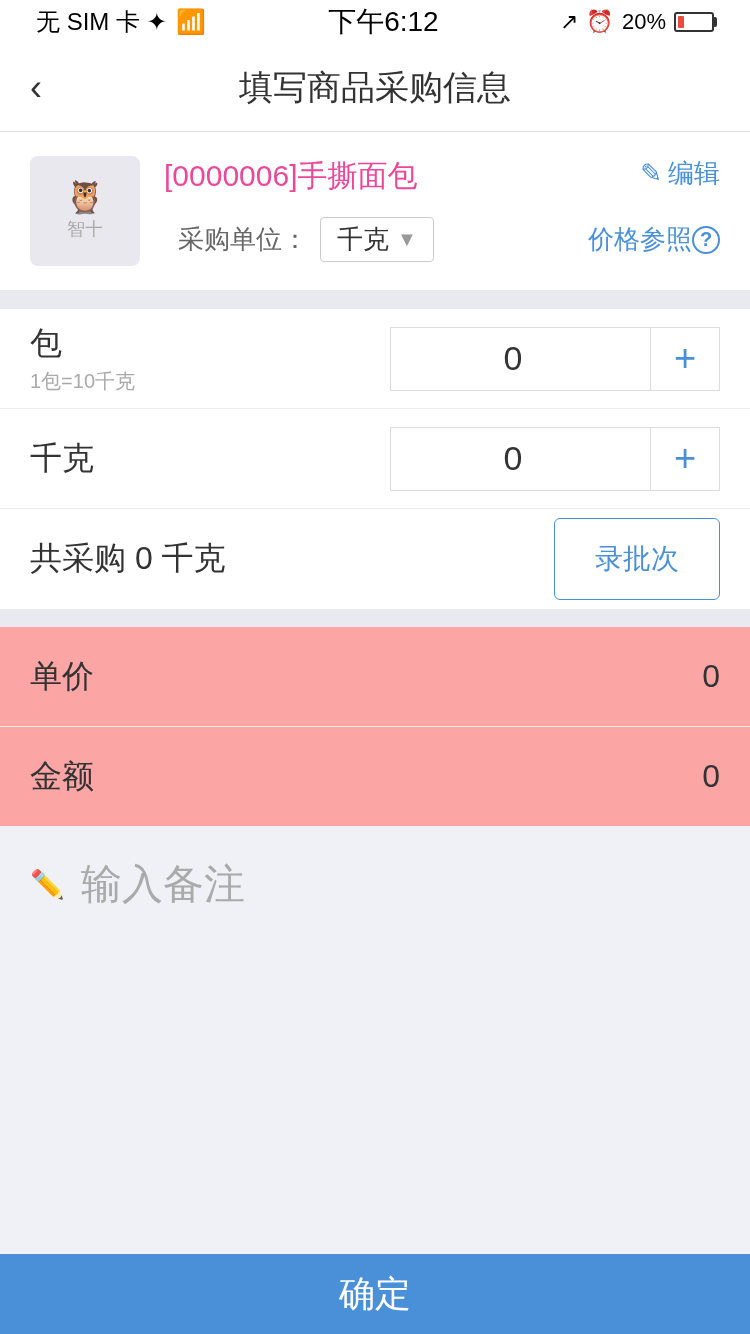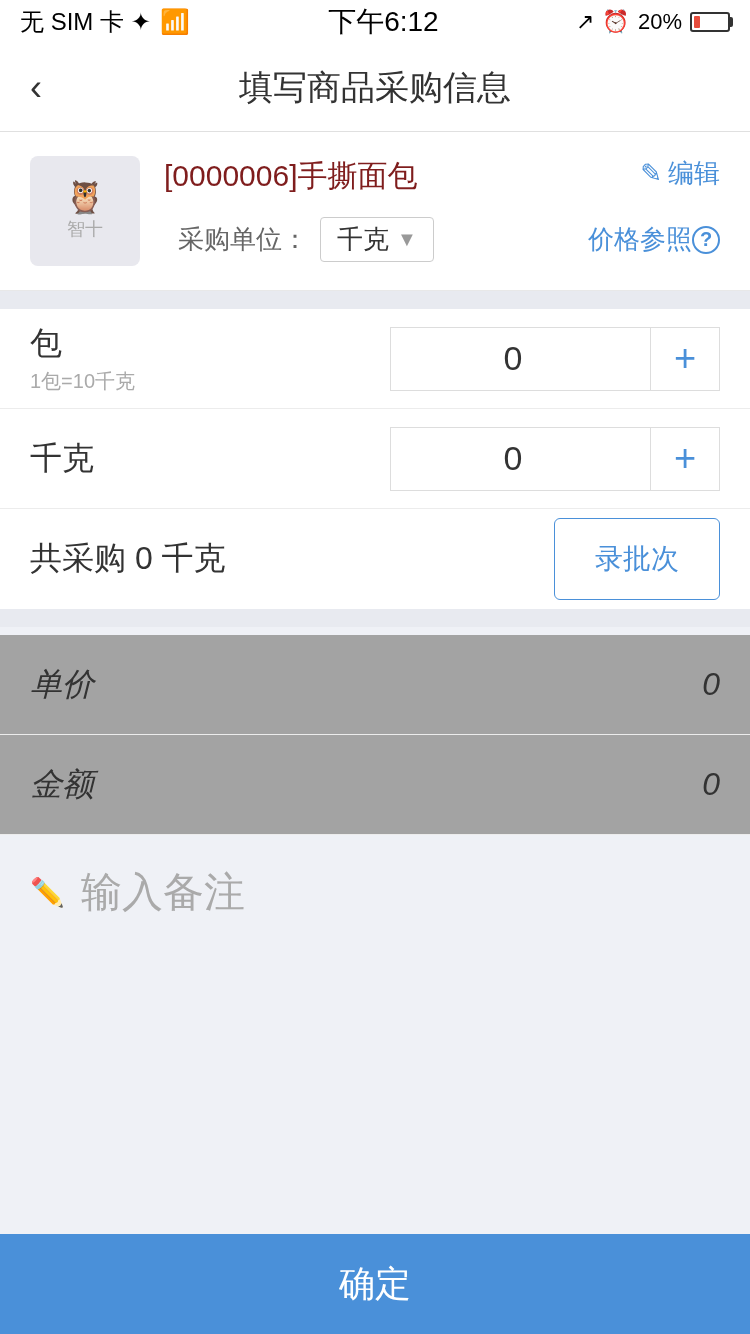--- a/index.html
+++ b/index.html
@@ -13,21 +13,21 @@
       color: #333;
     }
 
     
     .status-bar {
       height: 44px;
       background: #fff;
       display: flex;
       align-items: center;
       justify-content: space-between;
-      padding: 0 20px;
+      padding: 0 36px;
       font-size: 24px;
       color: #000;
     }
     .status-left { display: flex; align-items: center; gap: 10px; }
     .status-center { font-size: 28px; font-weight: 500; }
     .status-right { display: flex; align-items: center; gap: 8px; font-size: 22px; }
     .battery-icon {
       width: 40px; height: 20px; border: 2px solid #333; border-radius: 3px; position: relative; display: inline-flex; align-items: center; padding: 2px;
     }
     .battery-icon::after {
@@ -97,21 +97,21 @@
       flex: 1;
     }
     .product-name-row {
       display: flex;
       align-items: flex-start;
       justify-content: space-between;
       margin-bottom: 20px;
     }
     .product-name {
       font-size: 30px;
-      color: #7f1d1d;
+      color: #ec4899;
       font-weight: 500;
     }
     .edit-btn {
       font-size: 26px;
       color: #4a90d9;
       display: flex;
       align-items: center;
       gap: 6px;
       flex-shrink: 0;
     }
@@ -228,23 +228,22 @@
       border-radius: 6px;
       padding: 21px 40px;
       font-size: 28px;
       color: #4a90d9;
       background: #fff;
       cursor: pointer;
     }
 
     
     .detail-section {
-      background: #a3a3a3;
-      margin-top: 8px;
-      font-style: italic;
+      background: #fca5a5;
+      margin-top: 0;
     }
     .detail-row {
       display: flex;
       align-items: center;
       justify-content: space-between;
       padding: 0 30px;
       height: 100px;
       border-bottom: 1px solid #ececec;
     }
     .detail-row-label {
@@ -279,21 +278,21 @@
     
     .empty-space {
       flex: 1;
       background: #eff1f6;
       min-height: 300px;
     }
 
     
     .confirm-btn {
       width: 100%;
-      height: 100px;
+      height: 80px;
       background: #4a90d9;
       color: #fff;
       font-size: 36px;
       border: none;
       outline: none;
       cursor: pointer;
       display: flex;
       align-items: center;
       justify-content: center;
       position: fixed;

